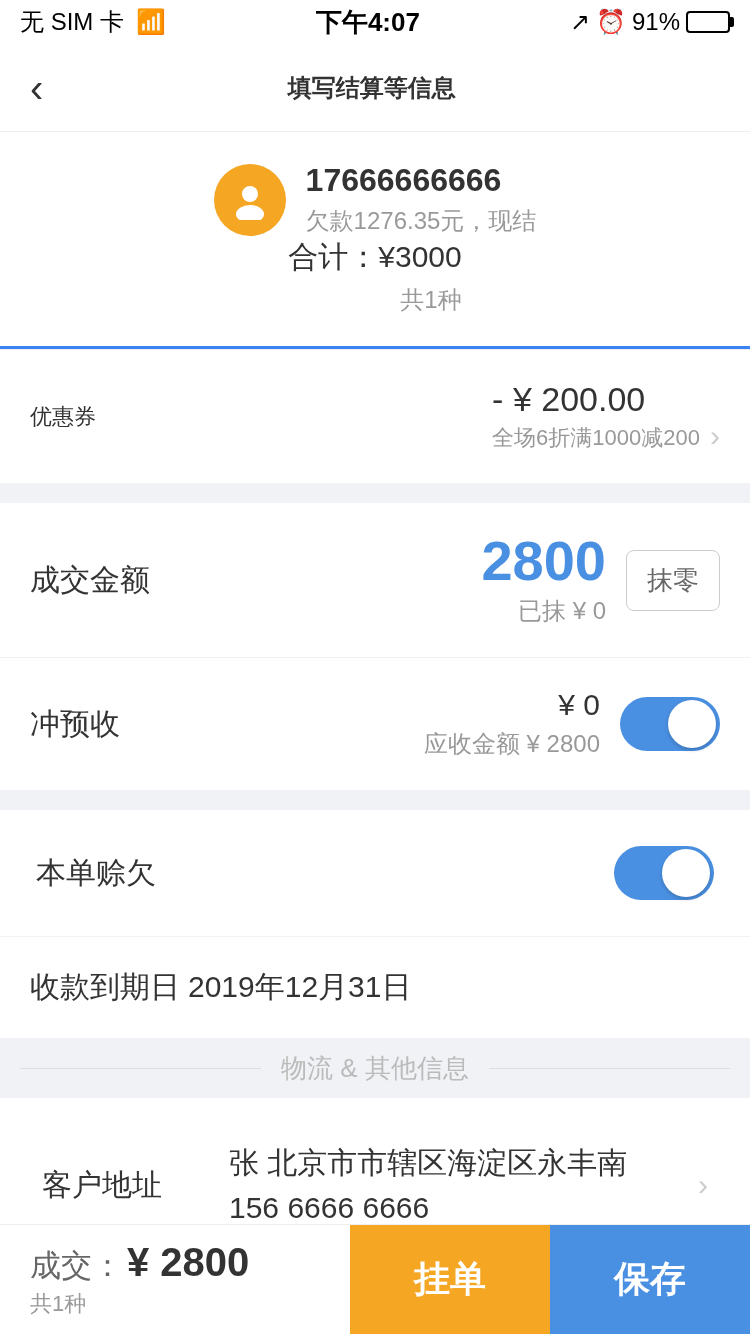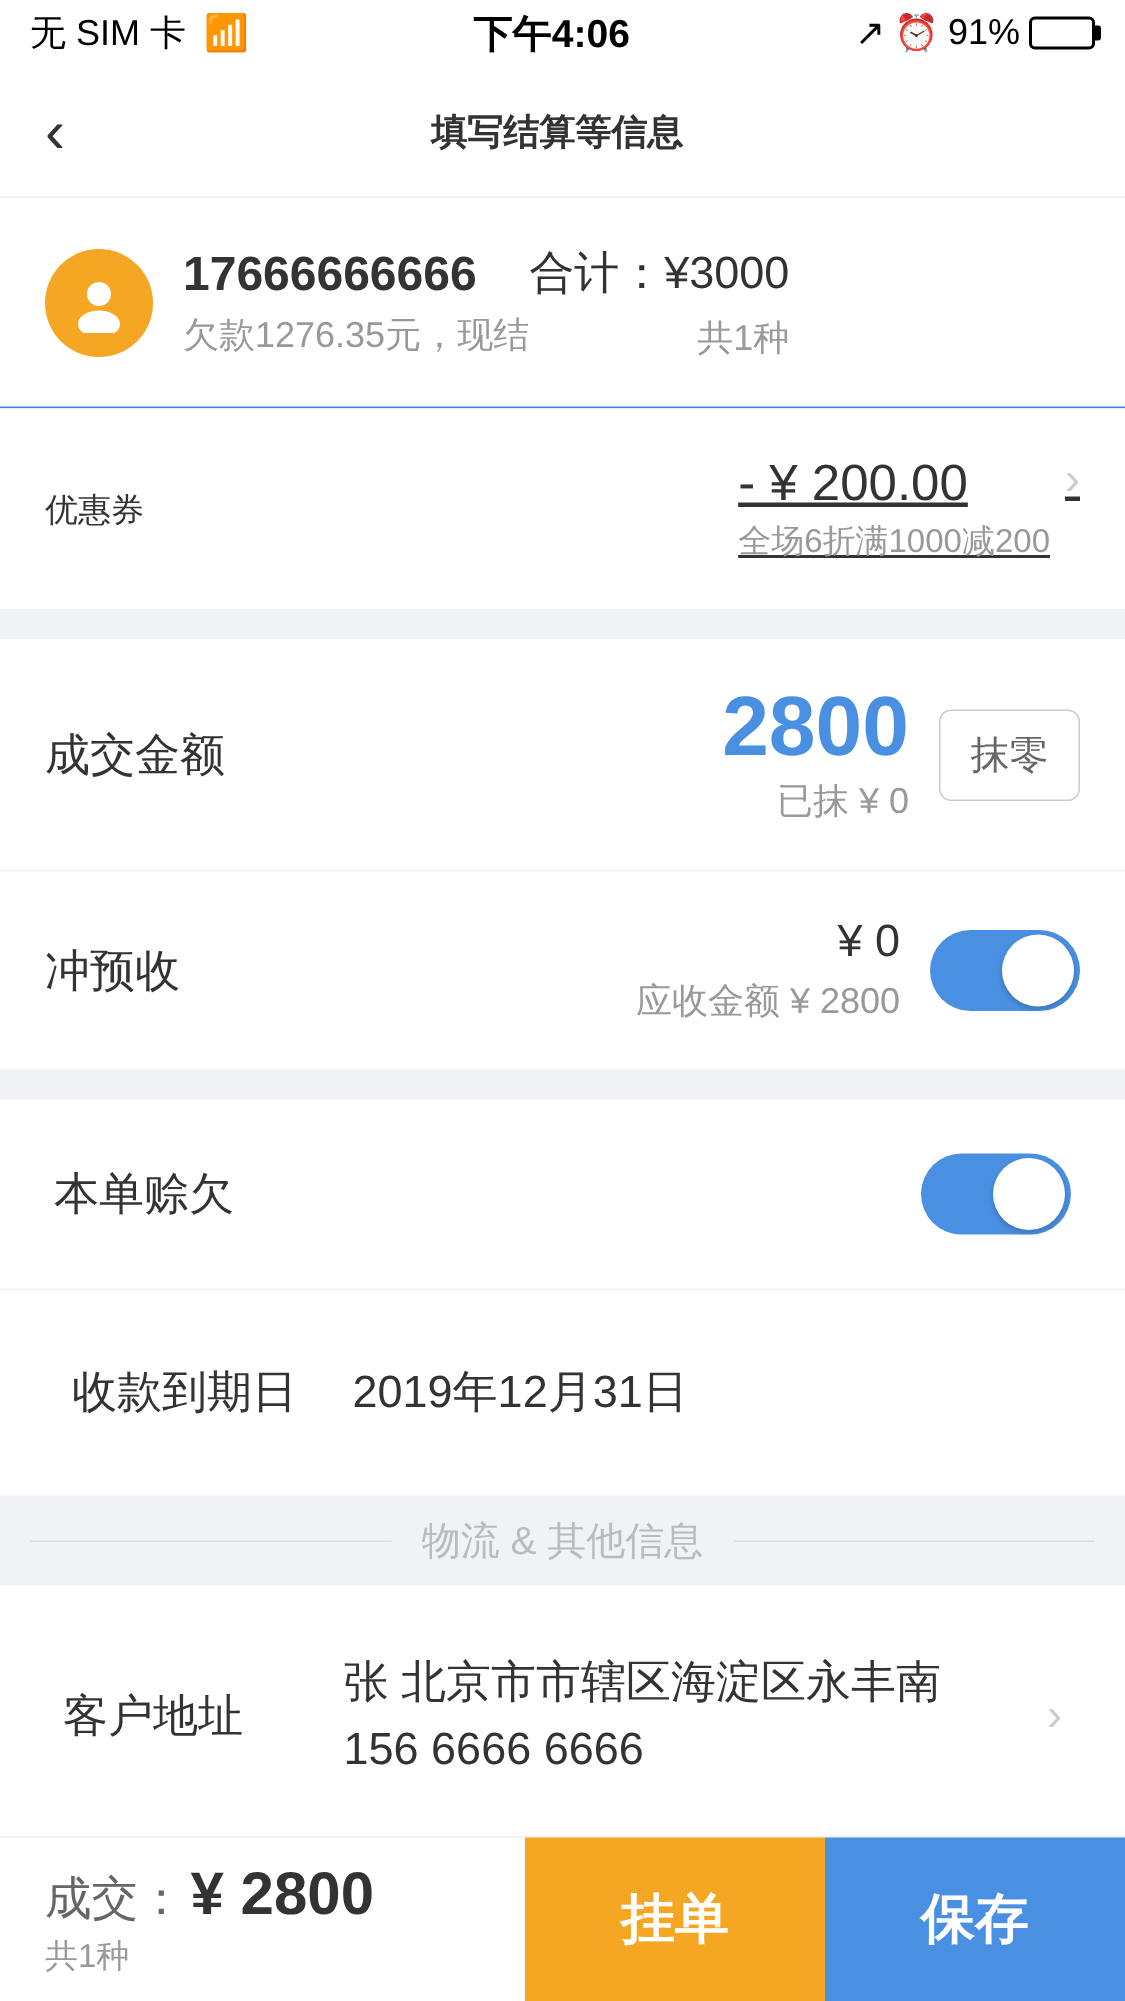--- a/index.html
+++ b/index.html
@@ -70,21 +70,23 @@
     .content {
       padding-bottom: 120px;
     }
 
     
     .customer-card {
       background: #fff;
       padding: 30px;
       display: flex;
       align-items: center;
-      border-bottom: 1px solid #3b82f6;
+      justify-content: space-between;
+      border-bottom: 3px solid #3b82f6;
+      flex-direction: column;
     }
     .customer-left { display: flex; align-items: center; gap: 20px; }
     .avatar {
       width: 72px; height: 72px; border-radius: 50%; background: #f5a623;
       display: flex; align-items: center; justify-content: center;
       color: #fff; font-size: 32px; flex-shrink: 0;
     }
     .customer-info {}
     .customer-phone { font-size: 32px; font-weight: 600; color: #333; }
     .customer-debt { font-size: 24px; color: #999; margin-top: 6px; }
@@ -97,21 +99,21 @@
 
     
     .coupon-row {
       background: #fff;
       padding: 30px 30px;
       display: flex;
       align-items: center;
       justify-content: space-between;
     }
     .coupon-label { font-size: 22px; color: #333; }
-    .coupon-right { display: flex; align-items: flex-start; gap: 10px; text-decoration: underline; }
+    .coupon-right { display: flex; align-items: flex-end; gap: 10px; }
     .coupon-amount { font-size: 34px; color: #333; font-weight: 500; }
     .coupon-desc { font-size: 22px; color: #999; margin-top: 4px; text-align: right; }
     .chevron-icon { color: #ccc; font-size: 30px; }
 
     
     .section-divider { height: 20px; background: #f0f2f5; }
 
     
     .form-section { background: #fff; }
 
@@ -165,24 +167,24 @@
     .debt-row {
       padding: 36px;
       display: flex;
       align-items: center;
       justify-content: space-between;
     }
     .debt-label { font-size: 30px; color: #333; }
 
     
     .due-row {
-      padding: 48px;
+      padding: 30px;
       display: flex;
       align-items: flex-start;
-      gap: 37px;
+      gap: 8px;
       background: #fff;
       border-top: 1px solid #f0f2f5;
     }
     .due-label { font-size: 30px; color: #333; }
     .due-date { font-size: 30px; color: #333; }
 
     
     .logistics-divider {
       background: #f0f2f5;
       height: 60px;
@@ -242,21 +244,21 @@
     }
   </style>
 </head>
 <body>
 
 <div class="status-bar">
   <div class="status-left">
     <span>无 SIM 卡</span>
     <span>📶</span>
   </div>
-  <div class="status-center">下午4:06</div>
+  <div class="status-center">下午4:07</div>
   <div class="status-right">
     <span>↗</span>
     <span>⏰</span>
     <span>91%</span>
     <span class="battery-icon">
       <span class="battery-fill"></span>
     </span>
   </div>
 </div>
 

